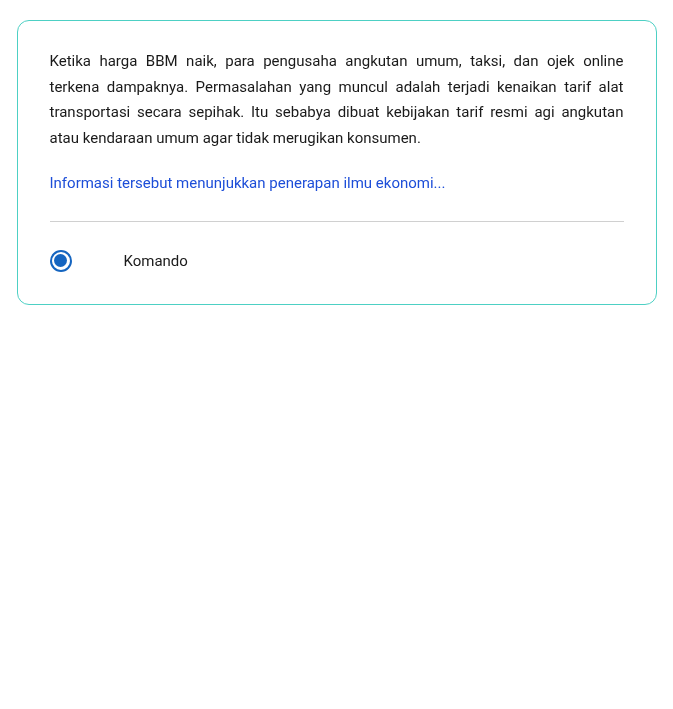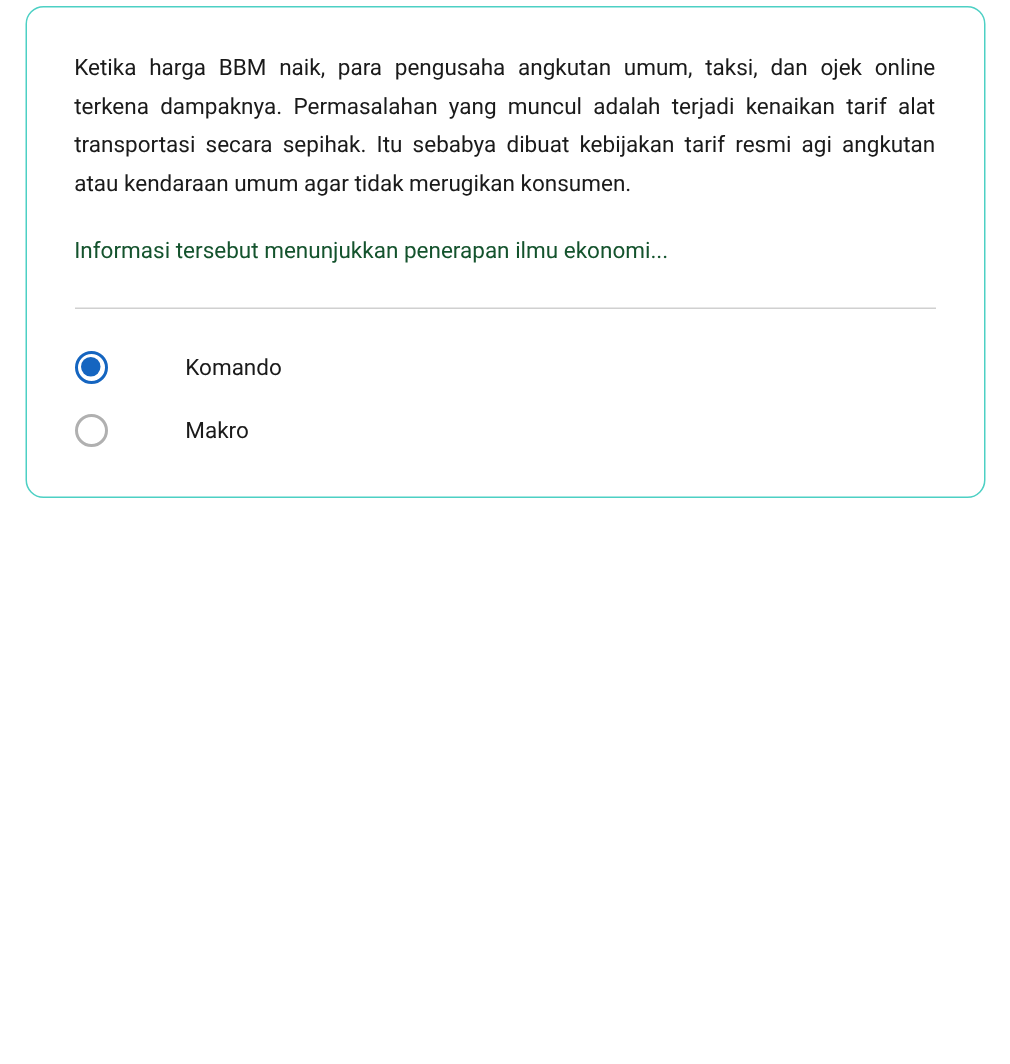--- a/index.html
+++ b/index.html
@@ -13,39 +13,39 @@
       min-height: 709px;
       background: #ffffff;
       font-family: -apple-system, BlinkMacSystemFont, 'Segoe UI', Roboto, sans-serif;
       display: flex;
       justify-content: center;
       align-items: flex-start;
     }
 
     .card {
       width: 640px;
-      margin: 4px auto;
+      margin: 20px auto;
       background: #ffffff;
       border: 1.5px solid #4dd0c4;
       border-radius: 12px;
       padding: 28px 32px 32px 32px;
     }
 
     .question-text {
       font-size: 15px;
       line-height: 1.7;
       color: #1a1a1a;
       text-align: justify;
       margin-bottom: 20px;
     }
 
     .question-sub {
       font-size: 15px;
       line-height: 1.7;
-      color: #14532d;
+      color: #1d4ed8;
       text-align: left;
       margin-bottom: 24px;
     }
 
     .divider {
       border: none;
       border-top: 1px solid #d0d0d0;
       margin-bottom: 28px;
     }
 
@@ -107,20 +107,16 @@
   <ul class="options-list">
 
     <li class="option-item">
       <div class="radio-outer selected">
         <div class="radio-inner"></div>
       </div>
       <span class="option-label">Komando</span>
     </li>
 
 
-    <li class="option-item">
-      <div class="radio-outer"></div>
-      <span class="option-label">Makro</span>
-    </li>
 
 
   </ul>
 </div>
 
 </body></html>

